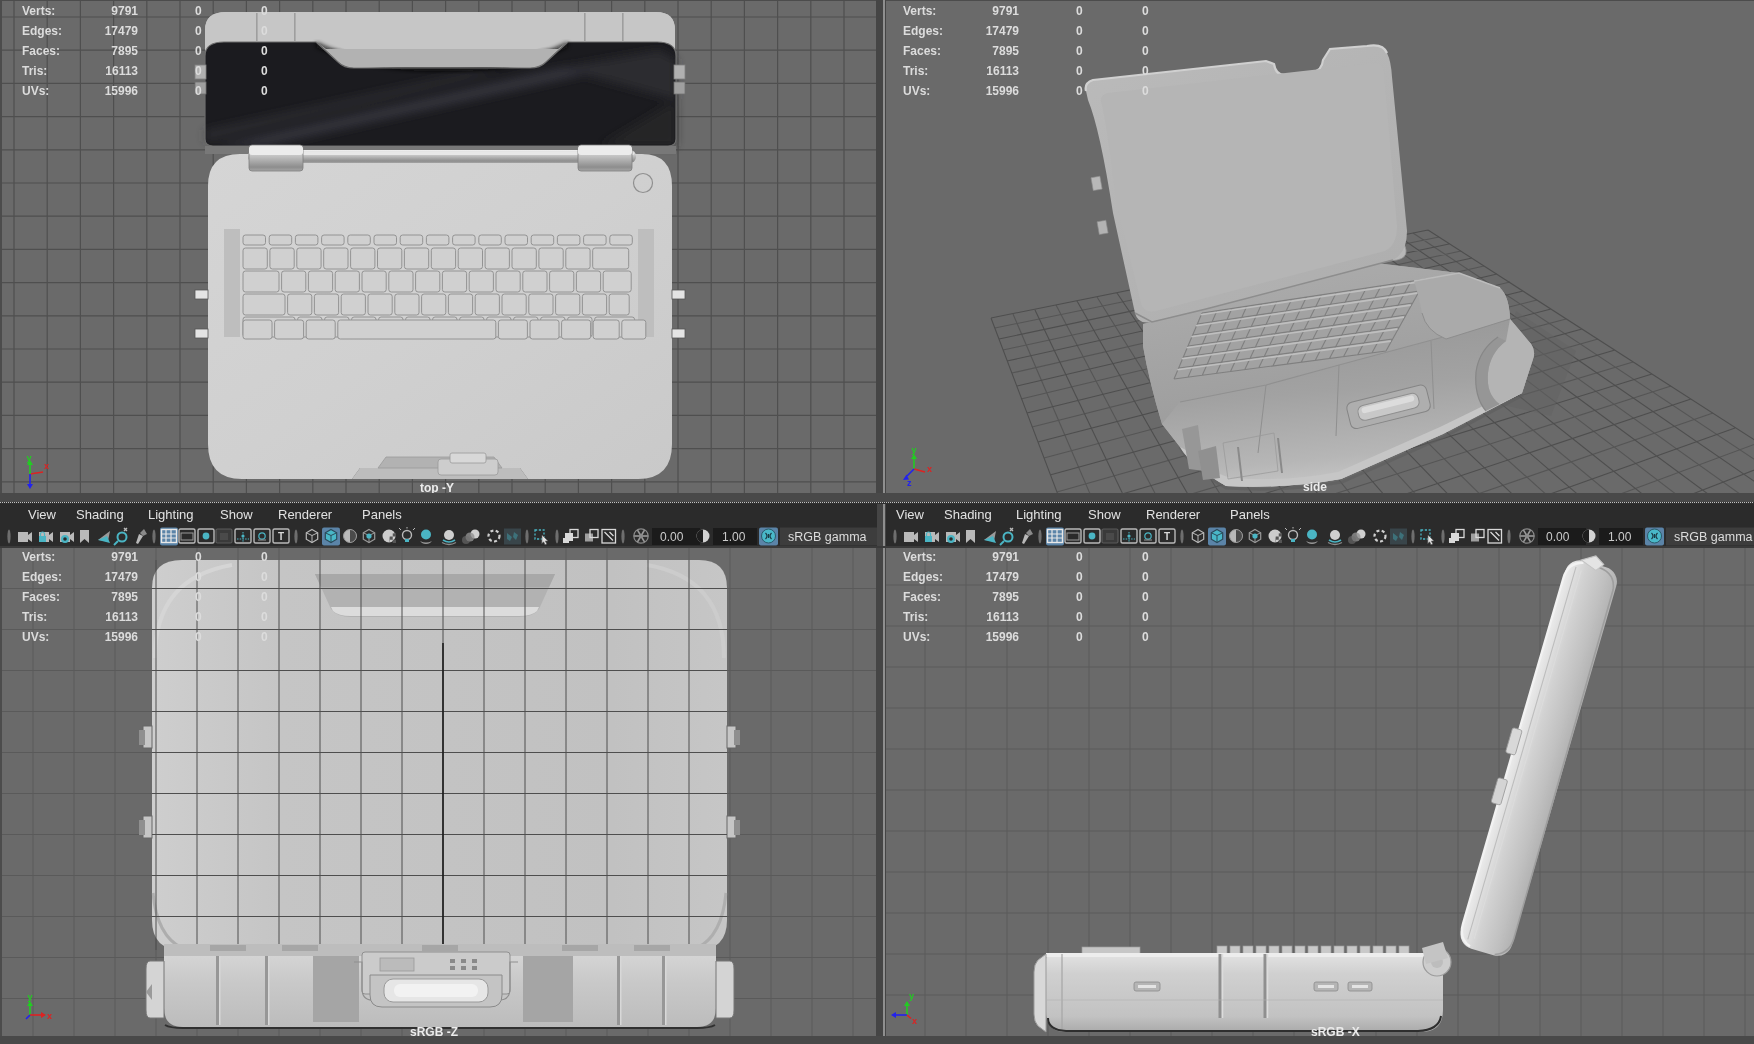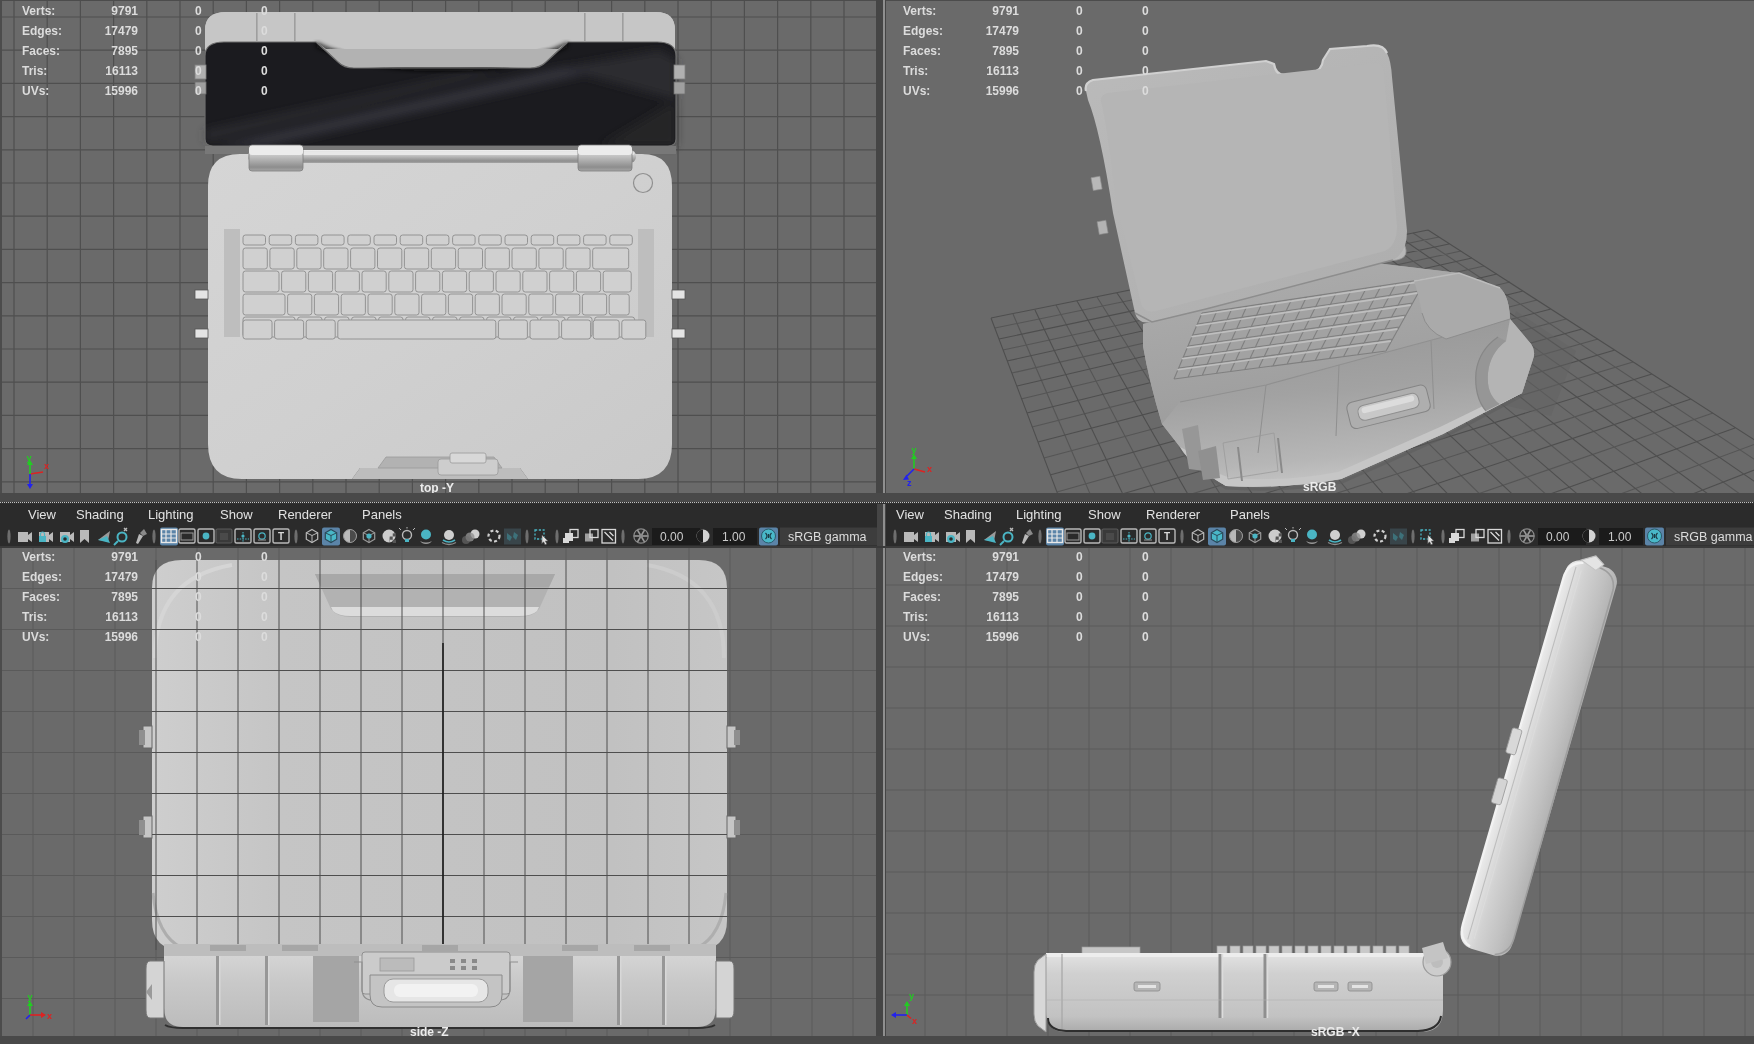--- a/index.html
+++ b/index.html
@@ -262,21 +262,21 @@
       <div class="ht" style="top:40px;left:173px;">0</div>
       <div class="ht" style="top:40px;left:239px;">0</div>
       <div class="ht" style="top:60px;left:0;">Tris:</div>
       <div class="ht" style="top:60px;left:0;width:116px;text-align:right;">16113</div>
       <div class="ht" style="top:60px;left:173px;">0</div>
       <div class="ht" style="top:60px;left:239px;">0</div>
       <div class="ht" style="top:80px;left:0;">UVs:</div>
       <div class="ht" style="top:80px;left:0;width:116px;text-align:right;">15996</div>
       <div class="ht" style="top:80px;left:173px;">0</div>
       <div class="ht" style="top:80px;left:239px;">0</div>
-    </div><div class="vplabel" style="left:417px;top:479px;">sRGB</div></div>
+    </div><div class="vplabel" style="left:417px;top:479px;">side</div></div>
 <div class="vp" style="left:2px;top:548px;width:874px;height:488px;"><svg width="874" height="488" viewBox="0 0 874 488">
       <path d="M31.0 0V488M72.0 0V488M113.0 0V488M154.0 0V488M195.0 0V488M236.0 0V488M277.0 0V488M318.0 0V488M359.0 0V488M400.0 0V488M441.0 0V488M482.0 0V488M523.0 0V488M564.0 0V488M605.0 0V488M646.0 0V488M687.0 0V488M728.0 0V488M769.0 0V488M810.0 0V488M851.0 0V488M0 40.5H874M0 81.5H874M0 122.5H874M0 163.5H874M0 204.5H874M0 245.5H874M0 286.5H874M0 327.5H874M0 368.5H874M0 409.5H874M0 450.5H874" stroke="#5a5a5a" stroke-width="1" fill="none"></path>
       <defs>
         <linearGradient id="flid" x1="0" y1="0" x2="1" y2="0">
           <stop offset="0" stop-color="#cecece"></stop>
           <stop offset="0.22" stop-color="#c5c5c5"></stop>
           <stop offset="0.8" stop-color="#c1c1c1"></stop>
           <stop offset="1" stop-color="#c6c6c6"></stop>
         </linearGradient>
         <linearGradient id="fbase" x1="0" y1="0" x2="0" y2="1">
@@ -359,21 +359,21 @@
       <div class="ht" style="top:40px;left:173px;">0</div>
       <div class="ht" style="top:40px;left:239px;">0</div>
       <div class="ht" style="top:60px;left:0;">Tris:</div>
       <div class="ht" style="top:60px;left:0;width:116px;text-align:right;">16113</div>
       <div class="ht" style="top:60px;left:173px;">0</div>
       <div class="ht" style="top:60px;left:239px;">0</div>
       <div class="ht" style="top:80px;left:0;">UVs:</div>
       <div class="ht" style="top:80px;left:0;width:116px;text-align:right;">15996</div>
       <div class="ht" style="top:80px;left:173px;">0</div>
       <div class="ht" style="top:80px;left:239px;">0</div>
-    </div><div class="vplabel" style="left:408px;top:477px;">side -Z</div></div>
+    </div><div class="vplabel" style="left:408px;top:477px;">sRGB -Z</div></div>
 <div class="vp" style="left:886px;top:548px;width:868px;height:488px;"><svg width="868" height="488" viewBox="0 0 868 488">
       <path d="M39.0 0V488M80.0 0V488M121.0 0V488M162.0 0V488M203.0 0V488M244.0 0V488M285.0 0V488M326.0 0V488M367.0 0V488M408.0 0V488M449.0 0V488M490.0 0V488M531.0 0V488M572.0 0V488M613.0 0V488M654.0 0V488M695.0 0V488M736.0 0V488M777.0 0V488M818.0 0V488M859.0 0V488M0 37.0H868M0 78.0H868M0 119.0H868M0 160.0H868M0 201.0H868M0 242.0H868M0 283.0H868M0 324.0H868M0 365.0H868M0 406.0H868M0 447.0H868" stroke="#5a5a5a" stroke-width="1" fill="none"></path>
       <defs>
         <linearGradient id="sbase" x1="0" y1="0" x2="0" y2="1">
           <stop offset="0" stop-color="#e2e2e2"></stop>
           <stop offset="0.25" stop-color="#d0d0d0"></stop>
           <stop offset="0.8" stop-color="#c2c2c2"></stop>
           <stop offset="1" stop-color="#aaaaaa"></stop>
         </linearGradient>
         <linearGradient id="slid" x1="0" y1="0" x2="1" y2="0">

